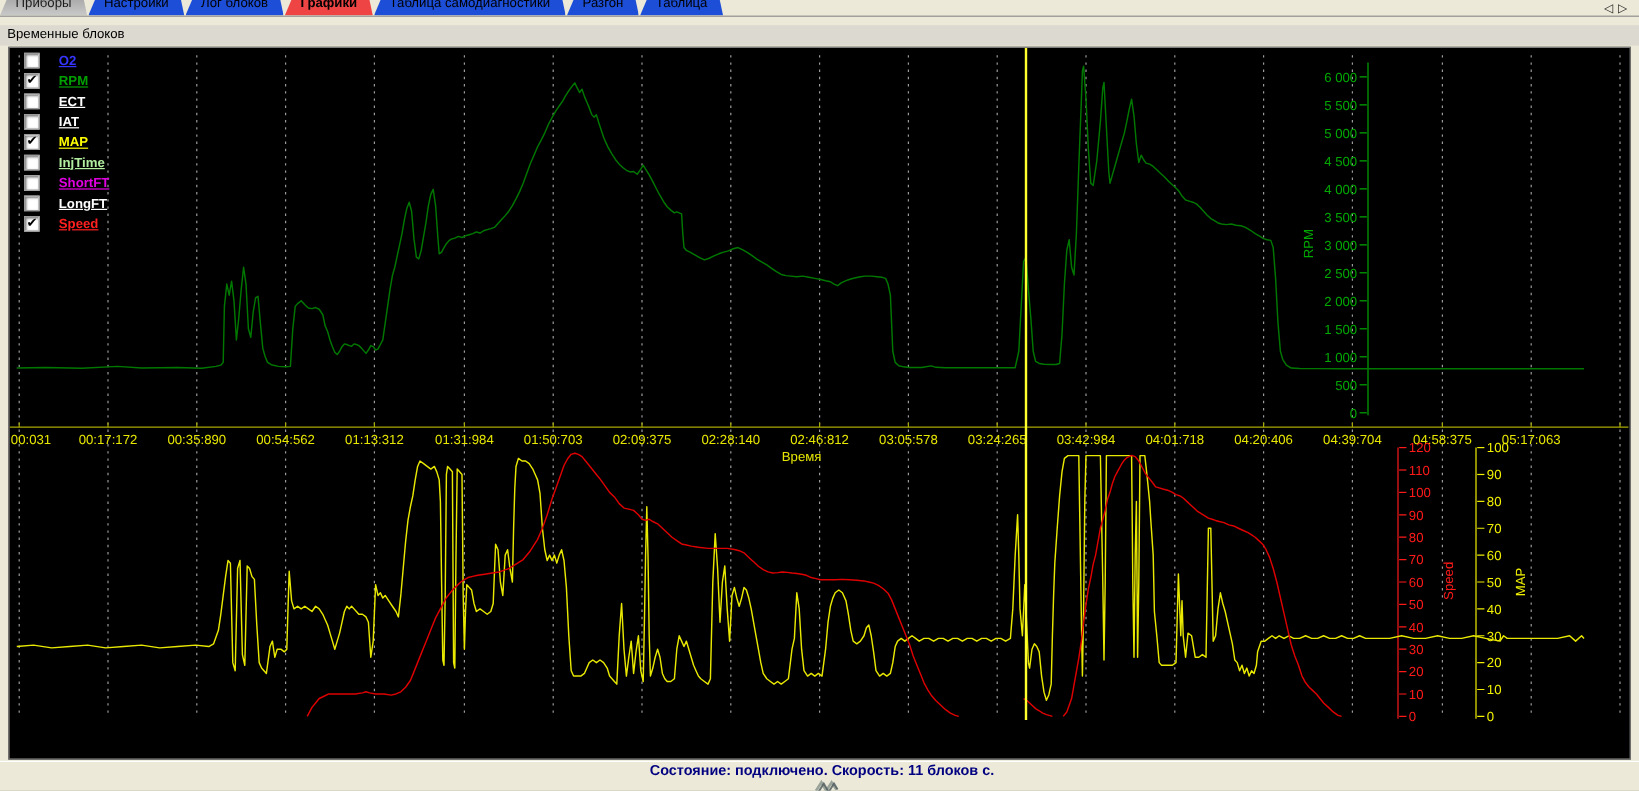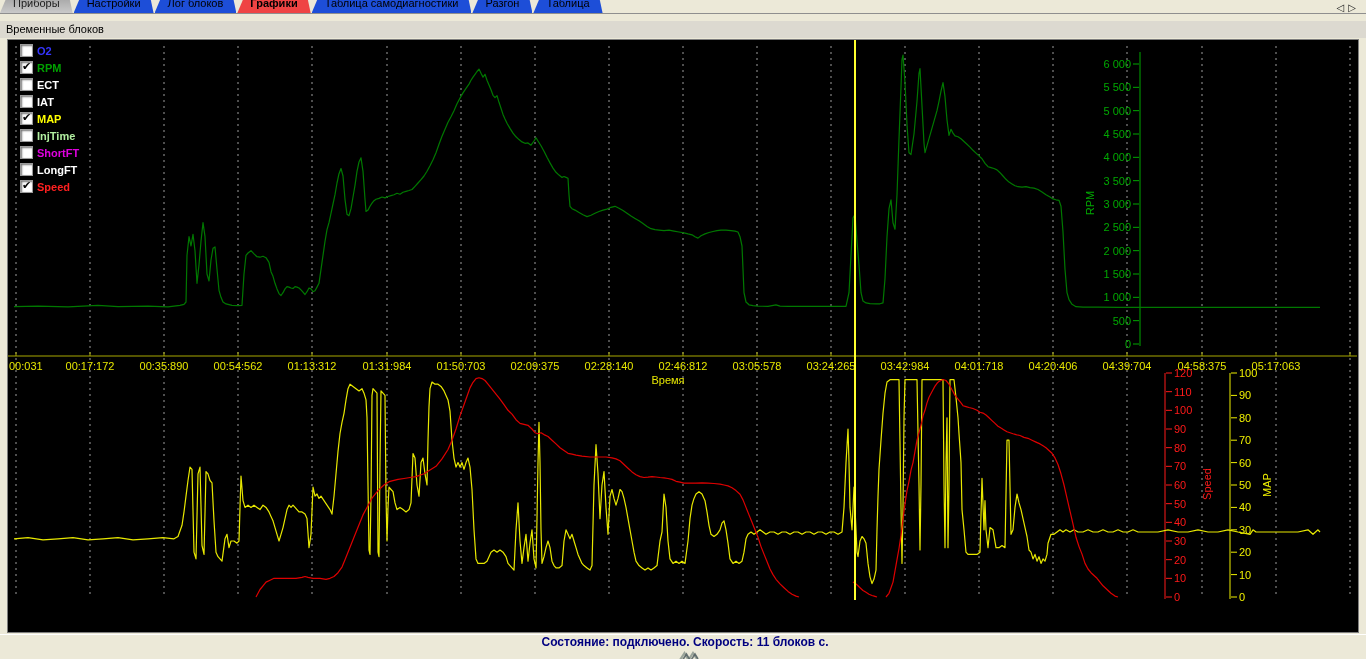--- a/index.html
+++ b/index.html
@@ -41,21 +41,21 @@
   #legend{position:absolute;left:12px;top:2px;}
   .lrow{display:flex;align-items:center;height:17px;}
   .cb{
     width:13px;height:13px;background:#fff;border:1px solid #9A9A9A;
     box-sizing:border-box;box-shadow:inset 1px 1px 2px #777;
     position:relative;flex:0 0 13px;
   }
   .cb .mark{
     position:absolute;left:1px;top:-2px;font-size:11px;font-weight:bold;color:#000;
   }
-  .llabel{margin-left:4px;font-size:11px;font-weight:bold;white-space:nowrap;}
+  .llabel{margin-left:16px;font-size:11px;font-weight:bold;white-space:nowrap;text-decoration:underline;}
   
   #statusbar{
     position:absolute;left:0;top:634px;width:1366px;height:25px;
     background:#ECE9D8;border-top:1px solid #FFFFFF;box-sizing:border-box;
     display:flex;align-items:center;padding-left:4px;flex-direction:column;
   }
   #status-text{font-size:12px;font-weight:bold;color:#000080;}
   #status-icon{margin-left:8px;}
   svg text{font-family:"Liberation Sans","DejaVu Sans",sans-serif;}
 </style>

